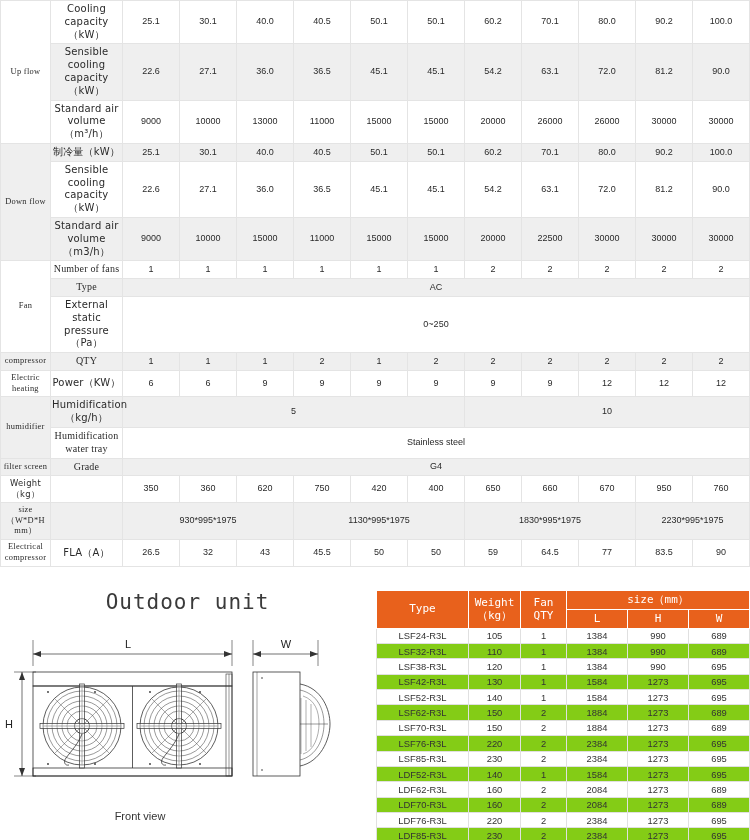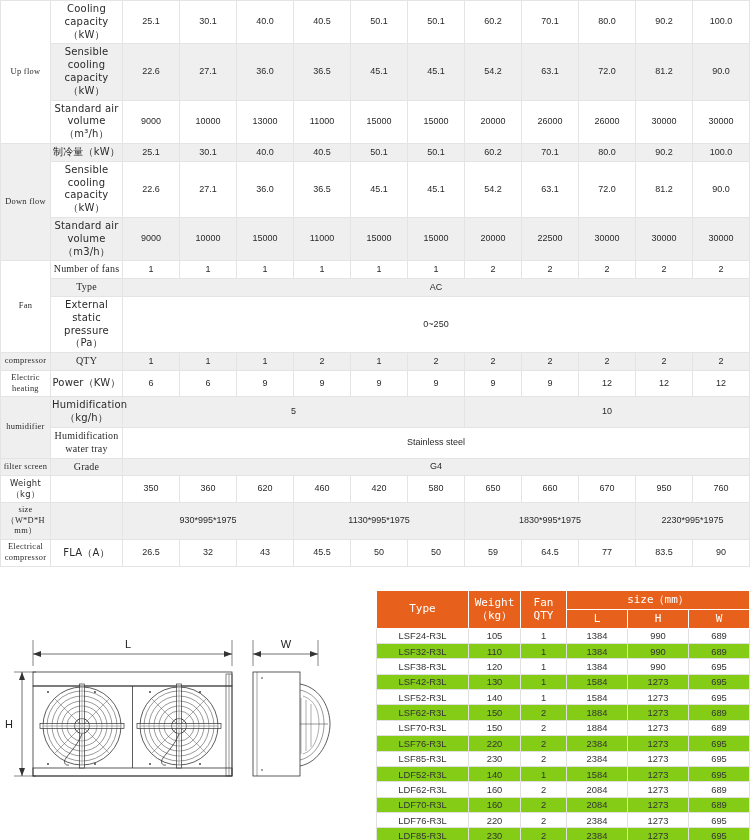--- a/index.html
+++ b/index.html
@@ -264,23 +264,23 @@
             <td class="cat">filter screen</td>
             <td class="sub">Grade</td>
             <td colspan="11" class="val-sans">G4</td>
           </tr>
           <tr>
             <td class="cat cjk">Weight （kg）</td>
             <td class="sub"></td>
             <td class="num">350</td>
             <td class="num">360</td>
             <td class="num">620</td>
-            <td class="num">460</td>
+            <td class="num">750</td>
             <td class="num">420</td>
-            <td class="num">580</td>
+            <td class="num">400</td>
             <td class="num">650</td>
             <td class="num">660</td>
             <td class="num">670</td>
             <td class="num">950</td>
             <td class="num">760</td>
           </tr>
           <tr class="alt">
             <td class="cat cjk">size （W*D*H mm）</td>
             <td class="sub"></td>
             <td colspan="3" class="val-sans">930*995*1975</td>
@@ -301,20 +301,21 @@
             <td class="num">64.5</td>
             <td class="num">77</td>
             <td class="num">83.5</td>
             <td class="num">90</td>
           </tr>
         </tbody>
     </table>
   </div>
 
   <div id="outdoor">
+    <div id="outdoor-title">Outdoor unit</div>
 
     <svg class="diagram" width="375" height="200" viewBox="0 0 375 200">
       <g stroke="#333" fill="none" stroke-width="0.8">
 
         <line x1="33" y1="22" x2="33" y2="48" stroke-width="0.6"></line>
         <line x1="232" y1="22" x2="232" y2="48" stroke-width="0.6"></line>
         <line x1="33" y1="36" x2="232" y2="36" stroke-width="0.7"></line>
         <polygon points="33,36 41,33 41,39" fill="#333" stroke="none"></polygon>
         <polygon points="232,36 224,33 224,39" fill="#333" stroke="none"></polygon>
 
@@ -402,20 +403,21 @@
 
         <circle cx="262" cy="60" r="0.8" fill="#333" stroke="none"></circle>
         <circle cx="262" cy="152" r="0.8" fill="#333" stroke="none"></circle>
       </g>
 
       <text x="128" y="30" font-family="Liberation Sans, sans-serif" font-size="11" fill="#222" text-anchor="middle">L</text>
       <text x="9" y="110" font-family="Liberation Sans, sans-serif" font-size="11" fill="#222" text-anchor="middle">H</text>
       <text x="286" y="30" font-family="Liberation Sans, sans-serif" font-size="11" fill="#222" text-anchor="middle">W</text>
     </svg>
 
+    <div id="front-view-label">Front view</div>
   </div>
 
   <div id="orange-wrap">
     <table class="orange">
       <thead>
         <tr>
           <th class="col-type" rowspan="2">Type</th>
           <th class="col-w" rowspan="2">
             <div>Weight</div>
             <div>（kg）</div>

